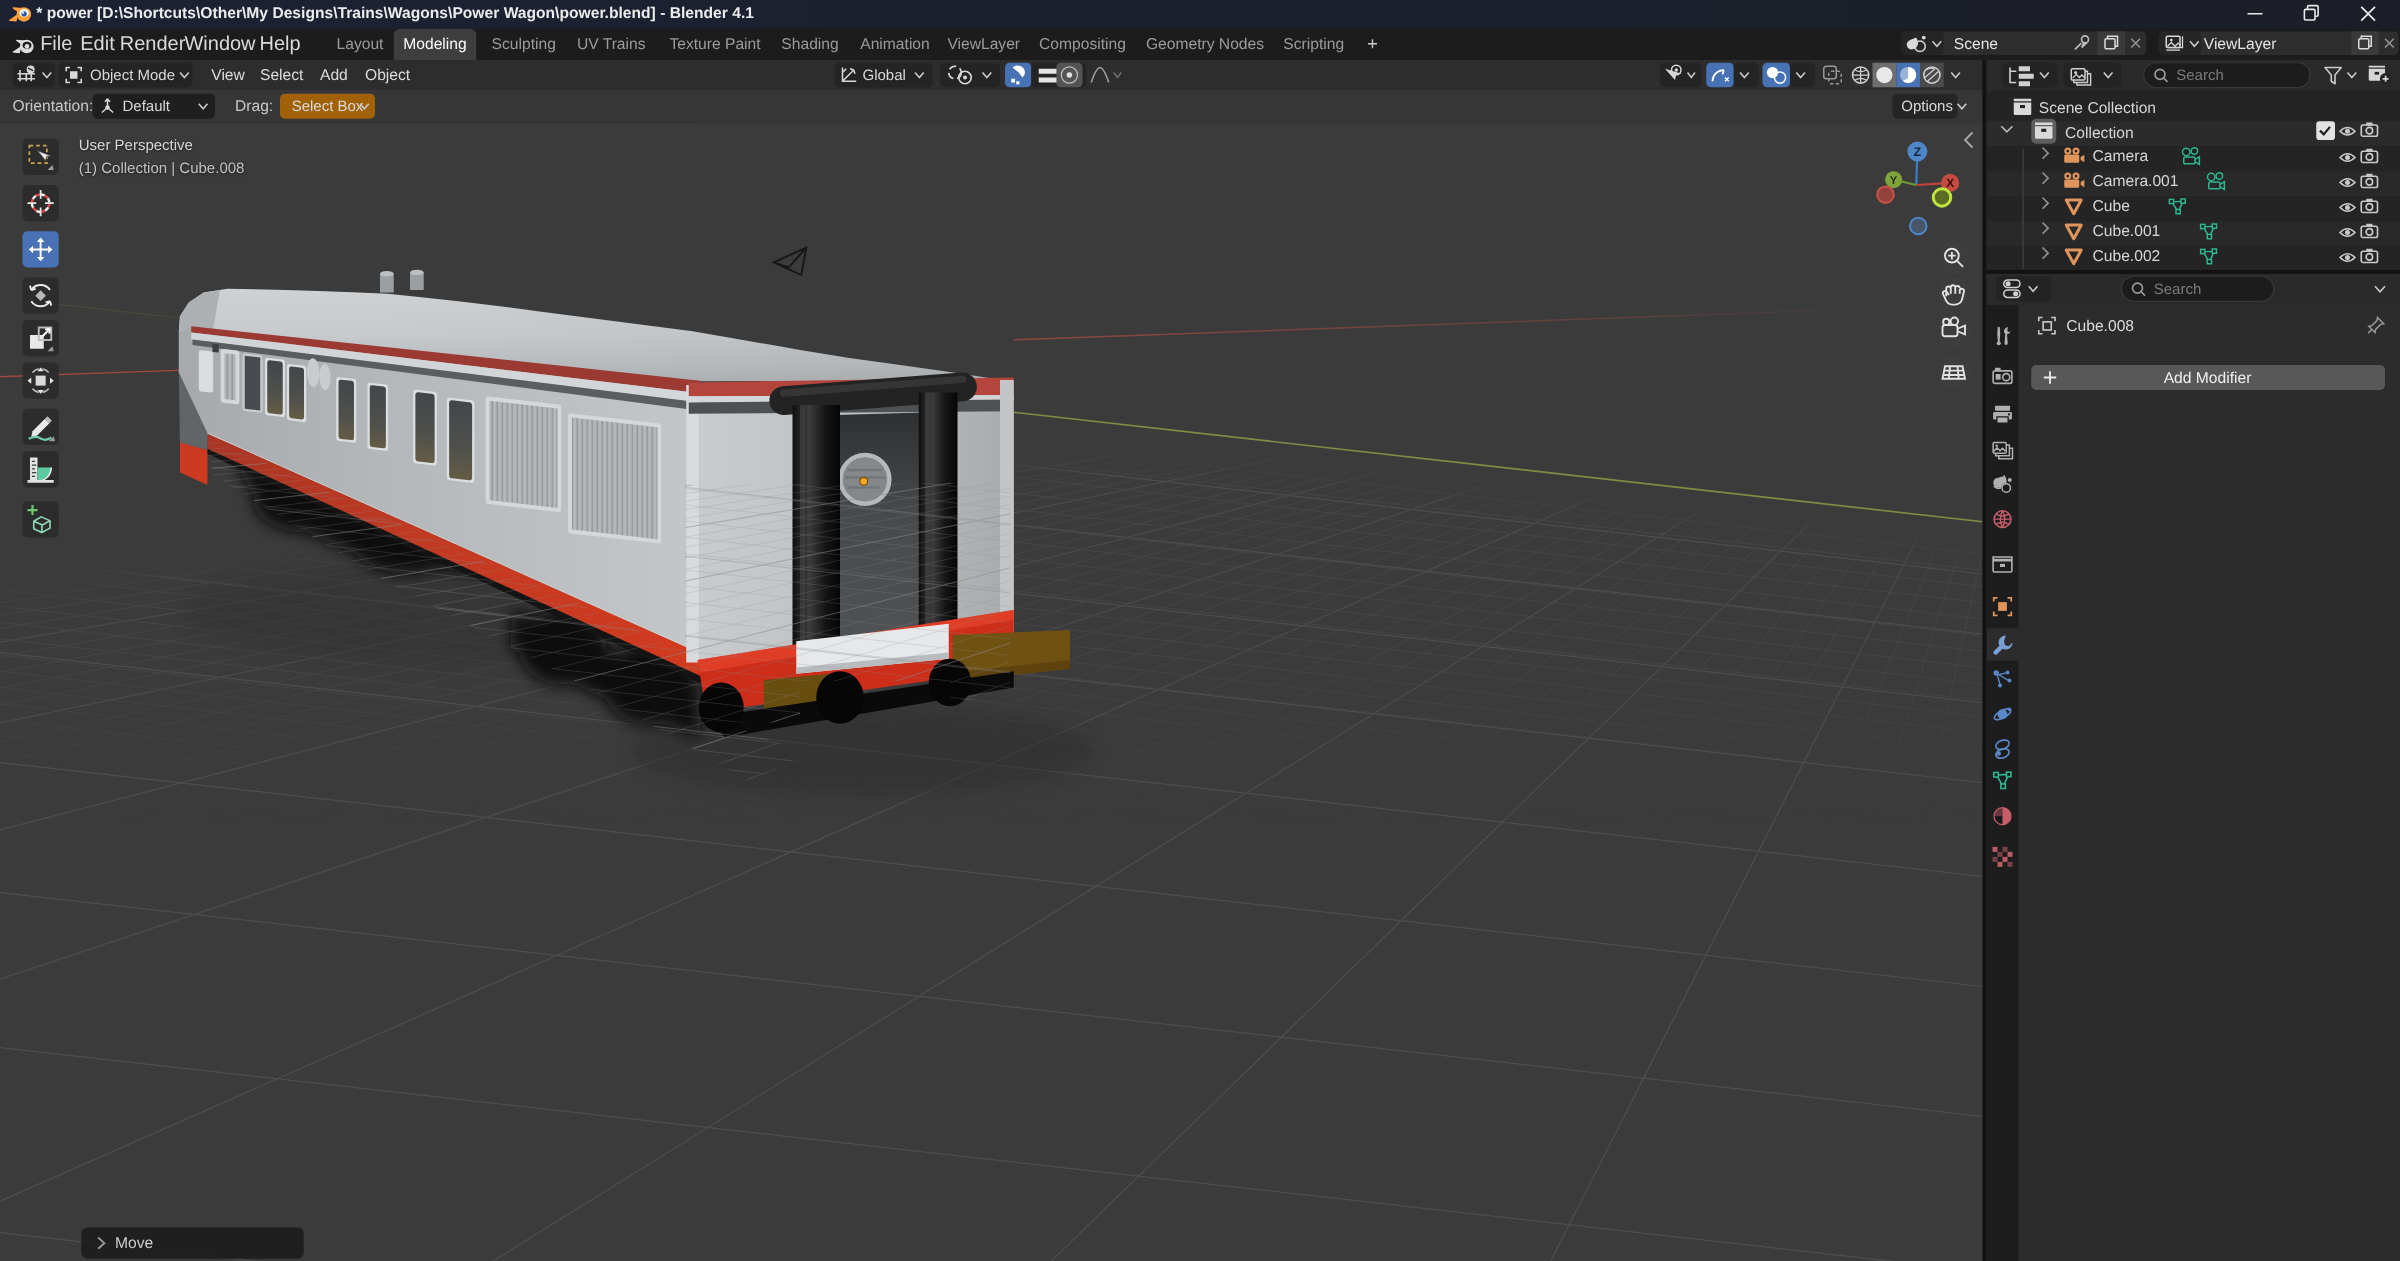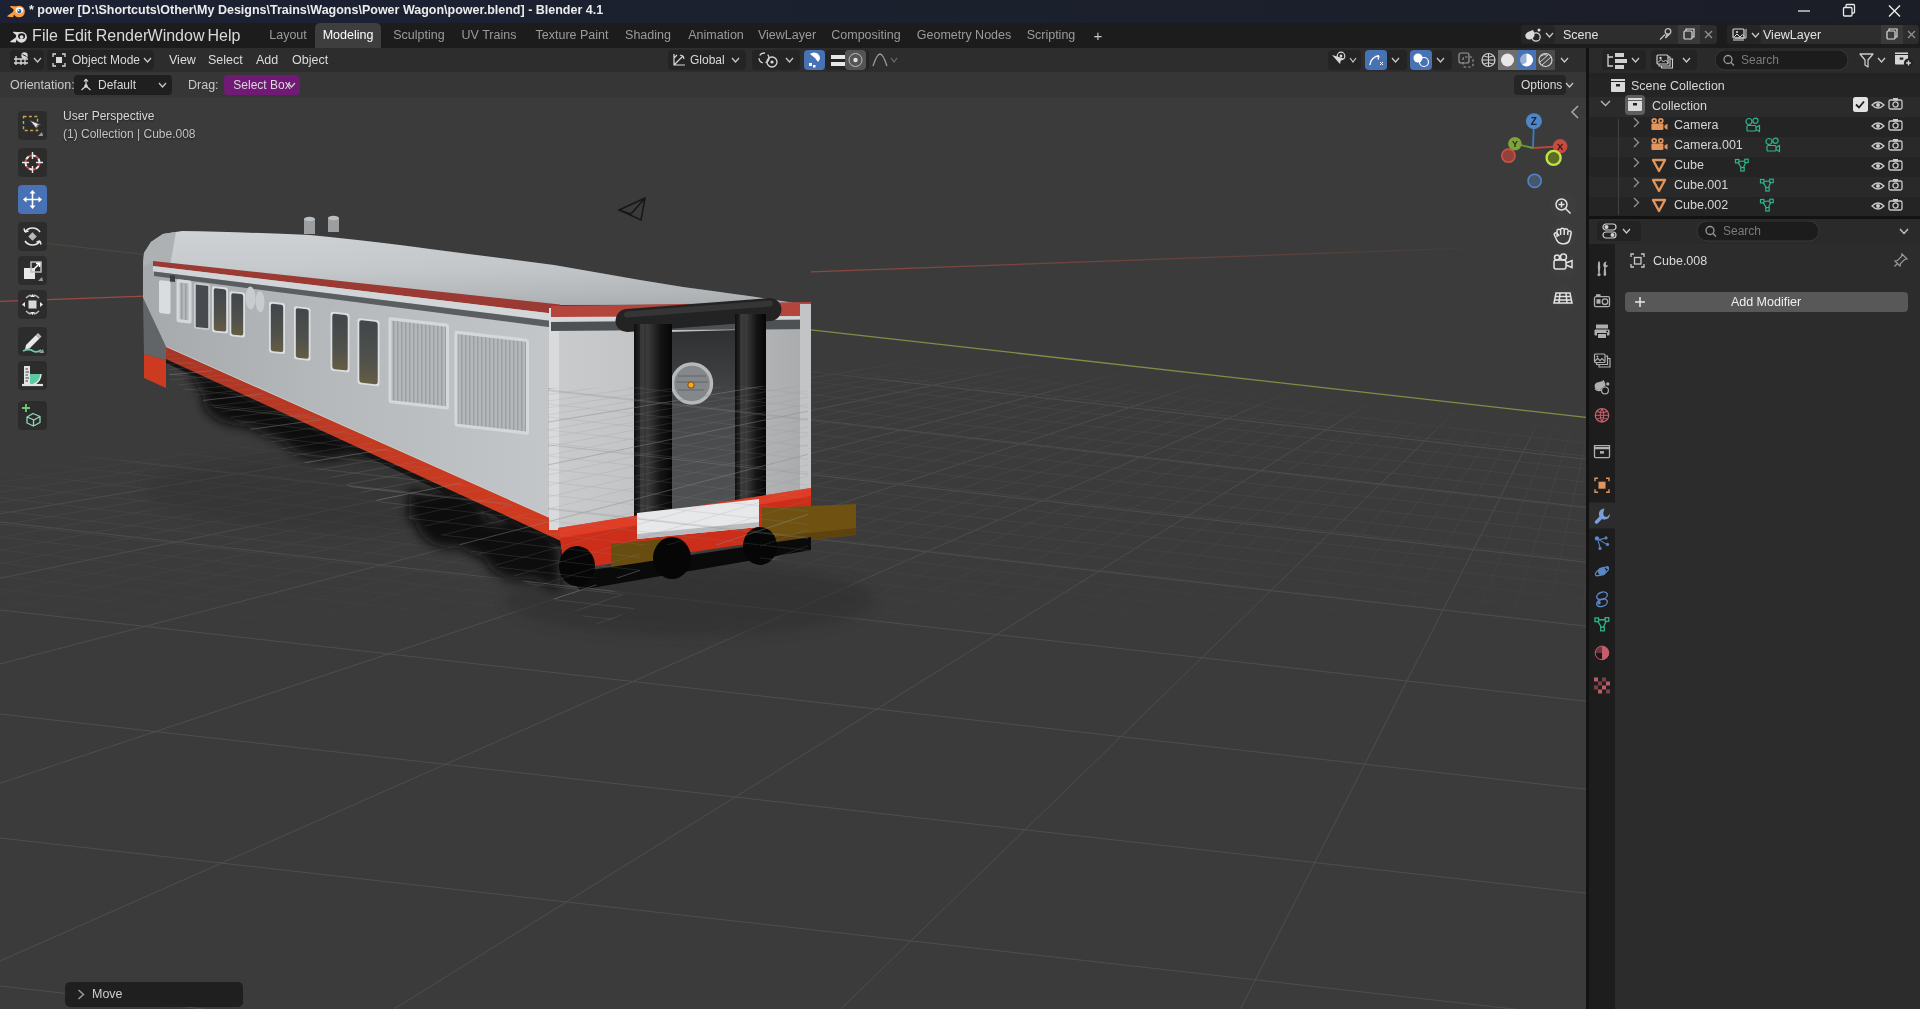--- a/index.html
+++ b/index.html
@@ -823,21 +823,21 @@
 <svg class="abs" style="left:5px;top:3px" width="14" height="14" viewBox="0 0 14 14">
 <path d="M7 1 v7 M7 1 l-2 2.5 M7 1 l2 2.5 M7 8 l-4.5 4 M7 8 l4.5 4" stroke="#d9d9d9" stroke-width="1.2" fill="none"></path>
 <circle cx="7" cy="8" r="1.8" fill="#d9d9d9"></circle>
 </svg>
 <span style="position:absolute;left:24px;top:3px">Default</span>
 <svg class="abs" style="left:84px;top:7px" width="9" height="7" viewBox="0 0 9 7">
         <path d="M1 1 l3.5 4 l3.5 -4" fill="none" stroke="#c9c9c9" stroke-width="1.3"></path>
       </svg>
 </div>
 <div class="htext" style="left:188px;top:6px;color:#c9c9c9">Drag:</div>
-<div class="hbtn" style="left:224px;top:3px;width:76px;height:20px;background:#701a75;text-align:center">
+<div class="hbtn" style="left:224px;top:3px;width:76px;height:20px;background:#a16207;text-align:center">
 <span style="position:relative;top:3px">Select Box</span>
 <svg class="abs" style="left:63px;top:7px" width="9" height="7" viewBox="0 0 9 7">
         <path d="M1 1 l3.5 4 l3.5 -4" fill="none" stroke="#c9c9c9" stroke-width="1.3"></path>
       </svg>
 </div>
 <div class="hbtn" style="left:1514px;top:3px;width:52px;height:20px;background:#252525">
 <span style="position:absolute;left:7px;top:3px">Options</span>
 <svg class="abs" style="left:51px;top:7px" width="9" height="7" viewBox="0 0 9 7">
         <path d="M1 1 l3.5 4 l3.5 -4" fill="none" stroke="#c9c9c9" stroke-width="1.3"></path>
       </svg>

